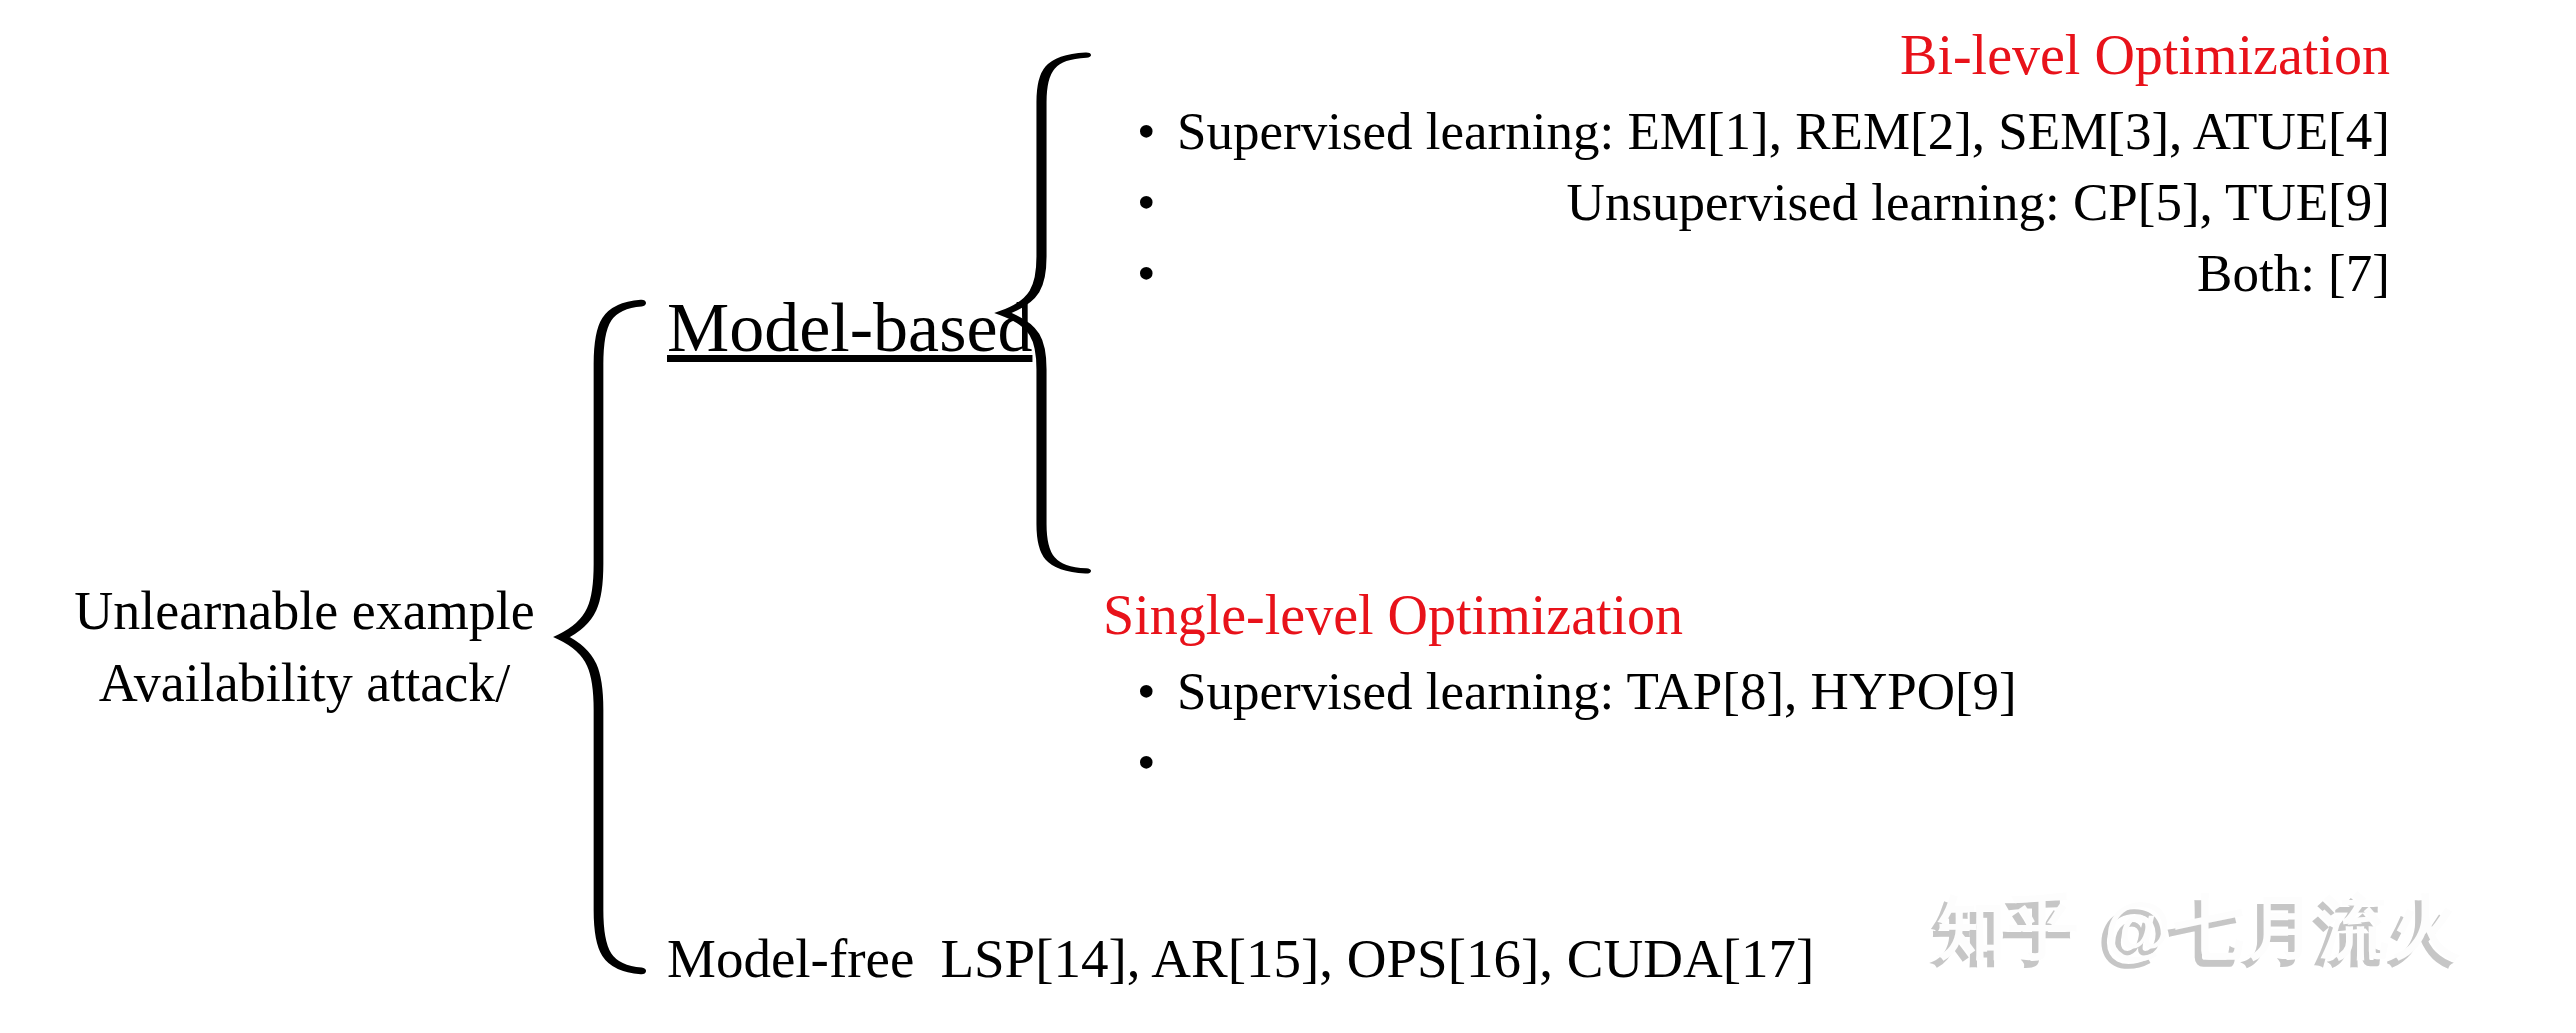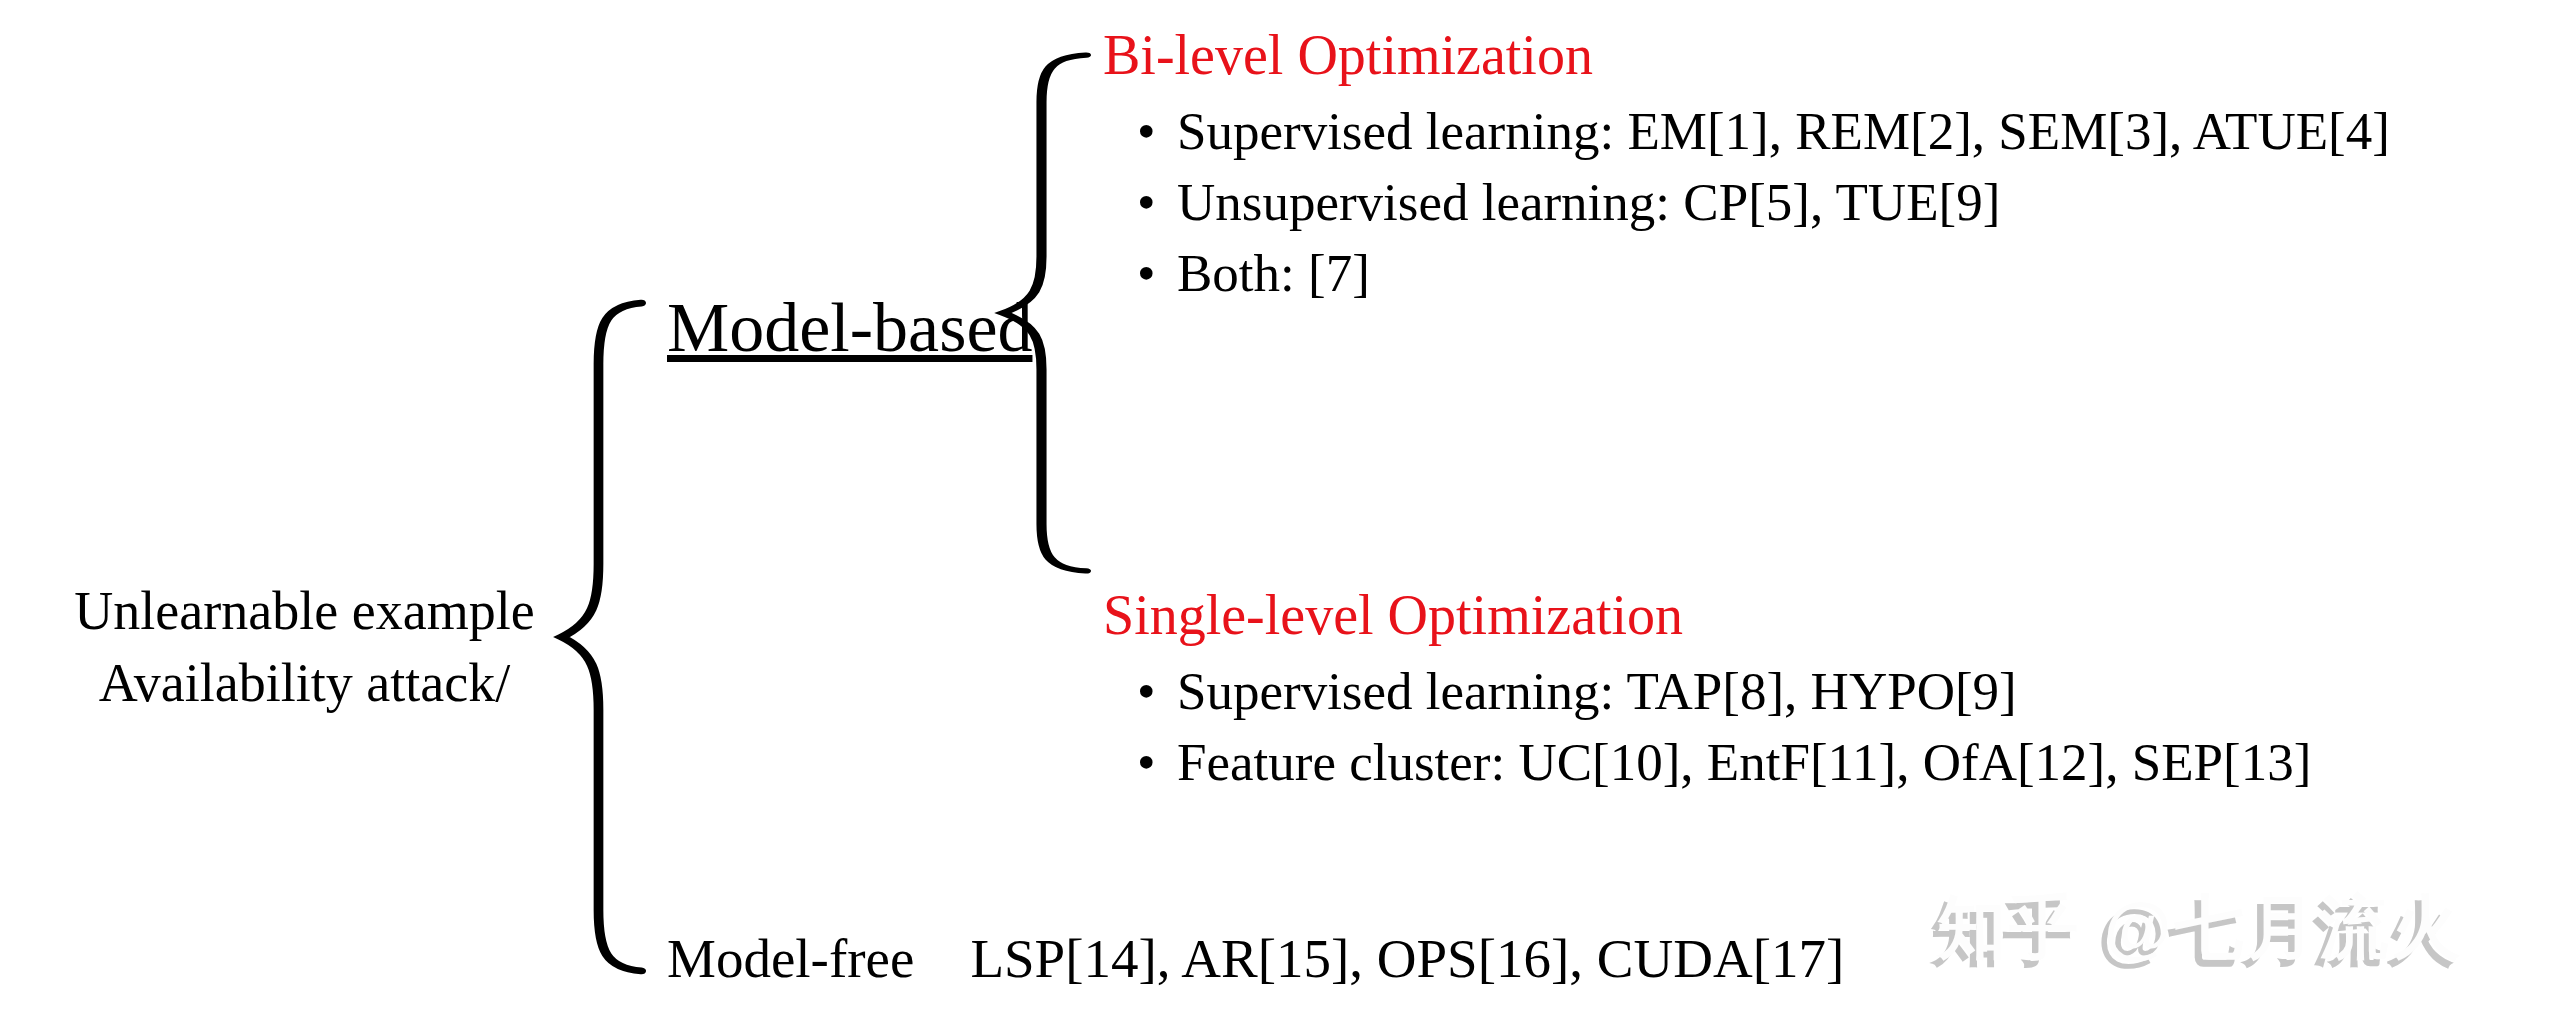--- a/index.html
+++ b/index.html
@@ -26,26 +26,26 @@
   .brace path { stroke: var(--text, #000); stroke-width: 10; fill: none; stroke-linecap: round; }
 
   
   .node-model-based {
     position: absolute; left: 667px; top: 292px;
     font-size: 70px; line-height: 72px; white-space: nowrap; text-decoration: underline;
   }
   .bottom-row {
     position: absolute; left: 667px; top: 923px;
     font-size: 55px; line-height: 72px;
-    display: flex; column-gap: 56px; white-space: nowrap;
+    display: flex; column-gap: 26px; white-space: nowrap;
   }
 
   
   .section { position: absolute; left: 1103px; }
-  .section-bilevel { top: 22px; }
+  .section-bilevel { top: 22px; text-align: right; }
   .section-singlelevel { top: 535px; margin-top: 47px; }
   .section-title {
     font-size: 56px; line-height: 67px;
     color: var(--accent, #e8121a); white-space: nowrap;
   }
   ul.bullets {
     list-style: none; margin: 6.5px 0 0 0; padding: 0;
     font-size: 53px; line-height: 71px;
   }
   ul.bullets li { position: relative; padding-left: 74px; white-space: nowrap; }
@@ -101,21 +101,20 @@
 
   <div class="section section-singlelevel">
     <div class="section-title">Single-level Optimization</div>
     <ul class="bullets">
       <li>
         <span class="bullet-dot">•</span>
         <span>Supervised learning: TAP[8], HYPO[9]</span>
       </li>
       <li>
         <span class="bullet-dot">•</span>
-        <span>Feature cluster: UC[10], EntF[11], OfA[12], SEP[13]</span>
       </li>
     </ul>
   </div>
 
   <div class="bottom-row">
     <span>Model-free</span>
     <span>LSP[14], AR[15], OPS[16], CUDA[17]</span>
   </div>
 
   <div class="watermark">知乎 @七月流火</div>

